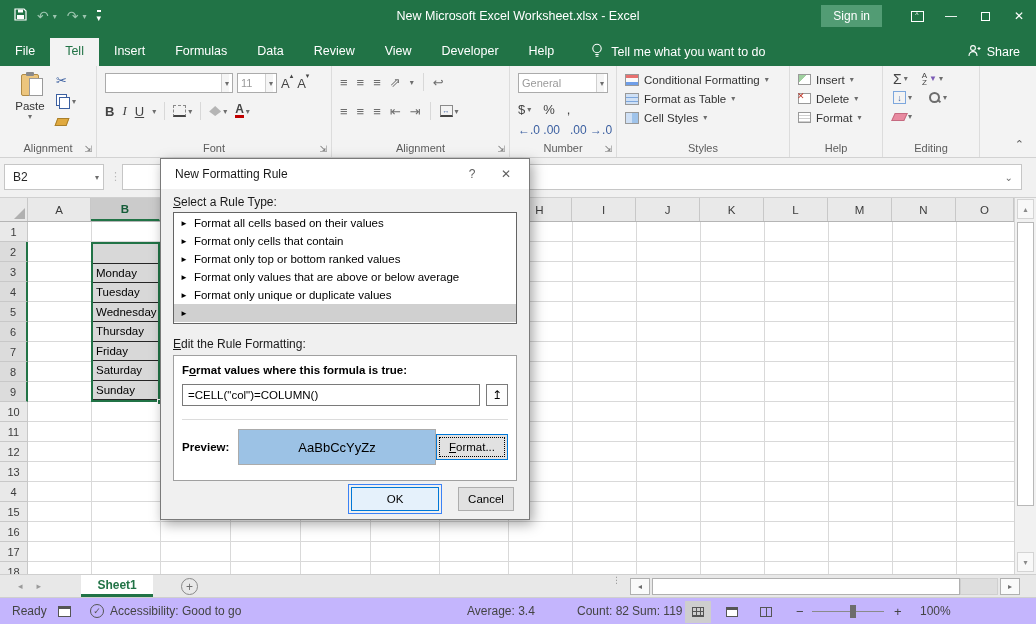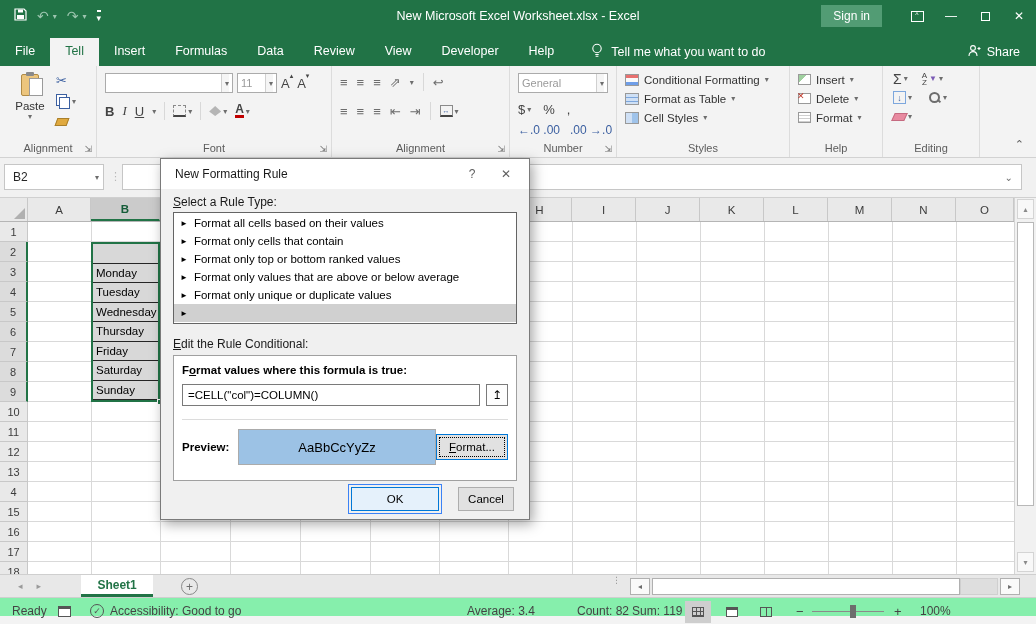--- a/index.html
+++ b/index.html
@@ -154,21 +154,21 @@
   .navarrows { display:flex; align-items:center; gap:14px; padding:0 16px 0 18px; color:#9a9a9a; font-size:9px; }
   .sheettab { width:72px; margin-left:24px; background:#fff; border-bottom:3px solid #217346; display:flex; align-items:center; justify-content:center; color:#217346; font-weight:bold; font-size:12px; }
   .addsheet { width:17px; height:17px; margin:3px 0 0 28px; border:1px solid #8a8a8a; border-radius:50%; color:#6d6d6d; display:flex; align-items:center; justify-content:center; font-size:12px; line-height:12px; }
   .hsplit { position:absolute; left:612px; top:3px; color:#9a9a9a; font-size:9px; line-height:5px; text-align:center; width:8px; }
   .hscroll { position:absolute; left:630px; top:3px; width:390px; height:17px; }
   .hsbtn { position:absolute; top:0; width:20px; height:17px; background:#fafafa; border:1px solid #b0b0b0; color:#6d6d6d; font-size:8px; display:flex; align-items:center; justify-content:center; }
   .hthumb { position:absolute; left:22px; top:0; width:308px; height:17px; background:#fff; border:1px solid #b0b0b0; }
   .htrack { position:absolute; left:330px; top:0; width:38px; height:17px; background:#dedede; border:1px solid #cfcfcf; }
 
   
-  .statusbar { position:absolute; left:0; top:597px; width:1036px; height:19px; background:#86efac; border-top:1px solid #cfcfcf; font-size:12px; color:#444; }
+  .statusbar { position:absolute; left:0; top:597px; width:1036px; height:27px; background:#c4b5fd; border-top:1px solid #cfcfcf; font-size:12px; color:#444; }
   .sb { position:absolute; top:0; height:26px; display:flex; align-items:center; }
   .macro-ico { width:13px; height:11px; border:1px solid #555; border-top:3px solid #555; background:#fff; }
   .acc-ico { width:14px; height:14px; border:1.5px solid #555; border-radius:50%; font-size:9px; display:flex; align-items:center; justify-content:center; color:#555; }
   .viewbtn { width:26px; height:22px; display:flex; align-items:center; justify-content:center; margin-top:2px; }
   .viewbtn.active { background:#cecece; }
   .v-normal { width:12px; height:10px; border:1px solid #555; background:repeating-linear-gradient(to right,transparent 0 3px,#555 3px 4px),repeating-linear-gradient(to bottom,transparent 0 3px,#555 3px 4px); }
   .v-layout { width:12px; height:10px; border:1px solid #555; border-top:3px solid #555; background:#fff; }
   .v-break { width:12px; height:10px; border:1px solid #555; background:linear-gradient(to right,transparent 0 5px,#555 5px 6px,transparent 6px 100%); }
   .zoomtrack { position:absolute; left:812px; top:13px; width:72px; height:1px; background:#8a8a8a; }
   .zoomthumb { position:absolute; left:38px; top:-6px; width:6px; height:13px; background:#6d6d6d; }
@@ -535,21 +535,21 @@
             <span>Format only values that are above or below average</span>
           </div>
         <div class="rule">
             <span class="bullet">►</span>
             <span>Format only unique or duplicate values</span>
           </div>
         <div class="rule selected">
             <span class="bullet">►</span>
           </div>
       </div>
-      <div class="dlabel editlabel"><span class="accel">E</span><span>dit the Rule Conditional:</span></div>
+      <div class="dlabel editlabel"><span class="accel">E</span><span>dit the Rule Formatting:</span></div>
       <div class="descpanel">
         <div class="flabel"><span>F</span><span class="accel">o</span><span>rmat values where this formula is true:</span></div>
         <div class="formrow">
           <div class="forminput">
               <span>=CELL("col")=COLUMN()</span>
             </div>
           <div class="collapsebtn">↥</div>
         </div>
         <div class="pdivider"></div>
         <div class="prevrow">

